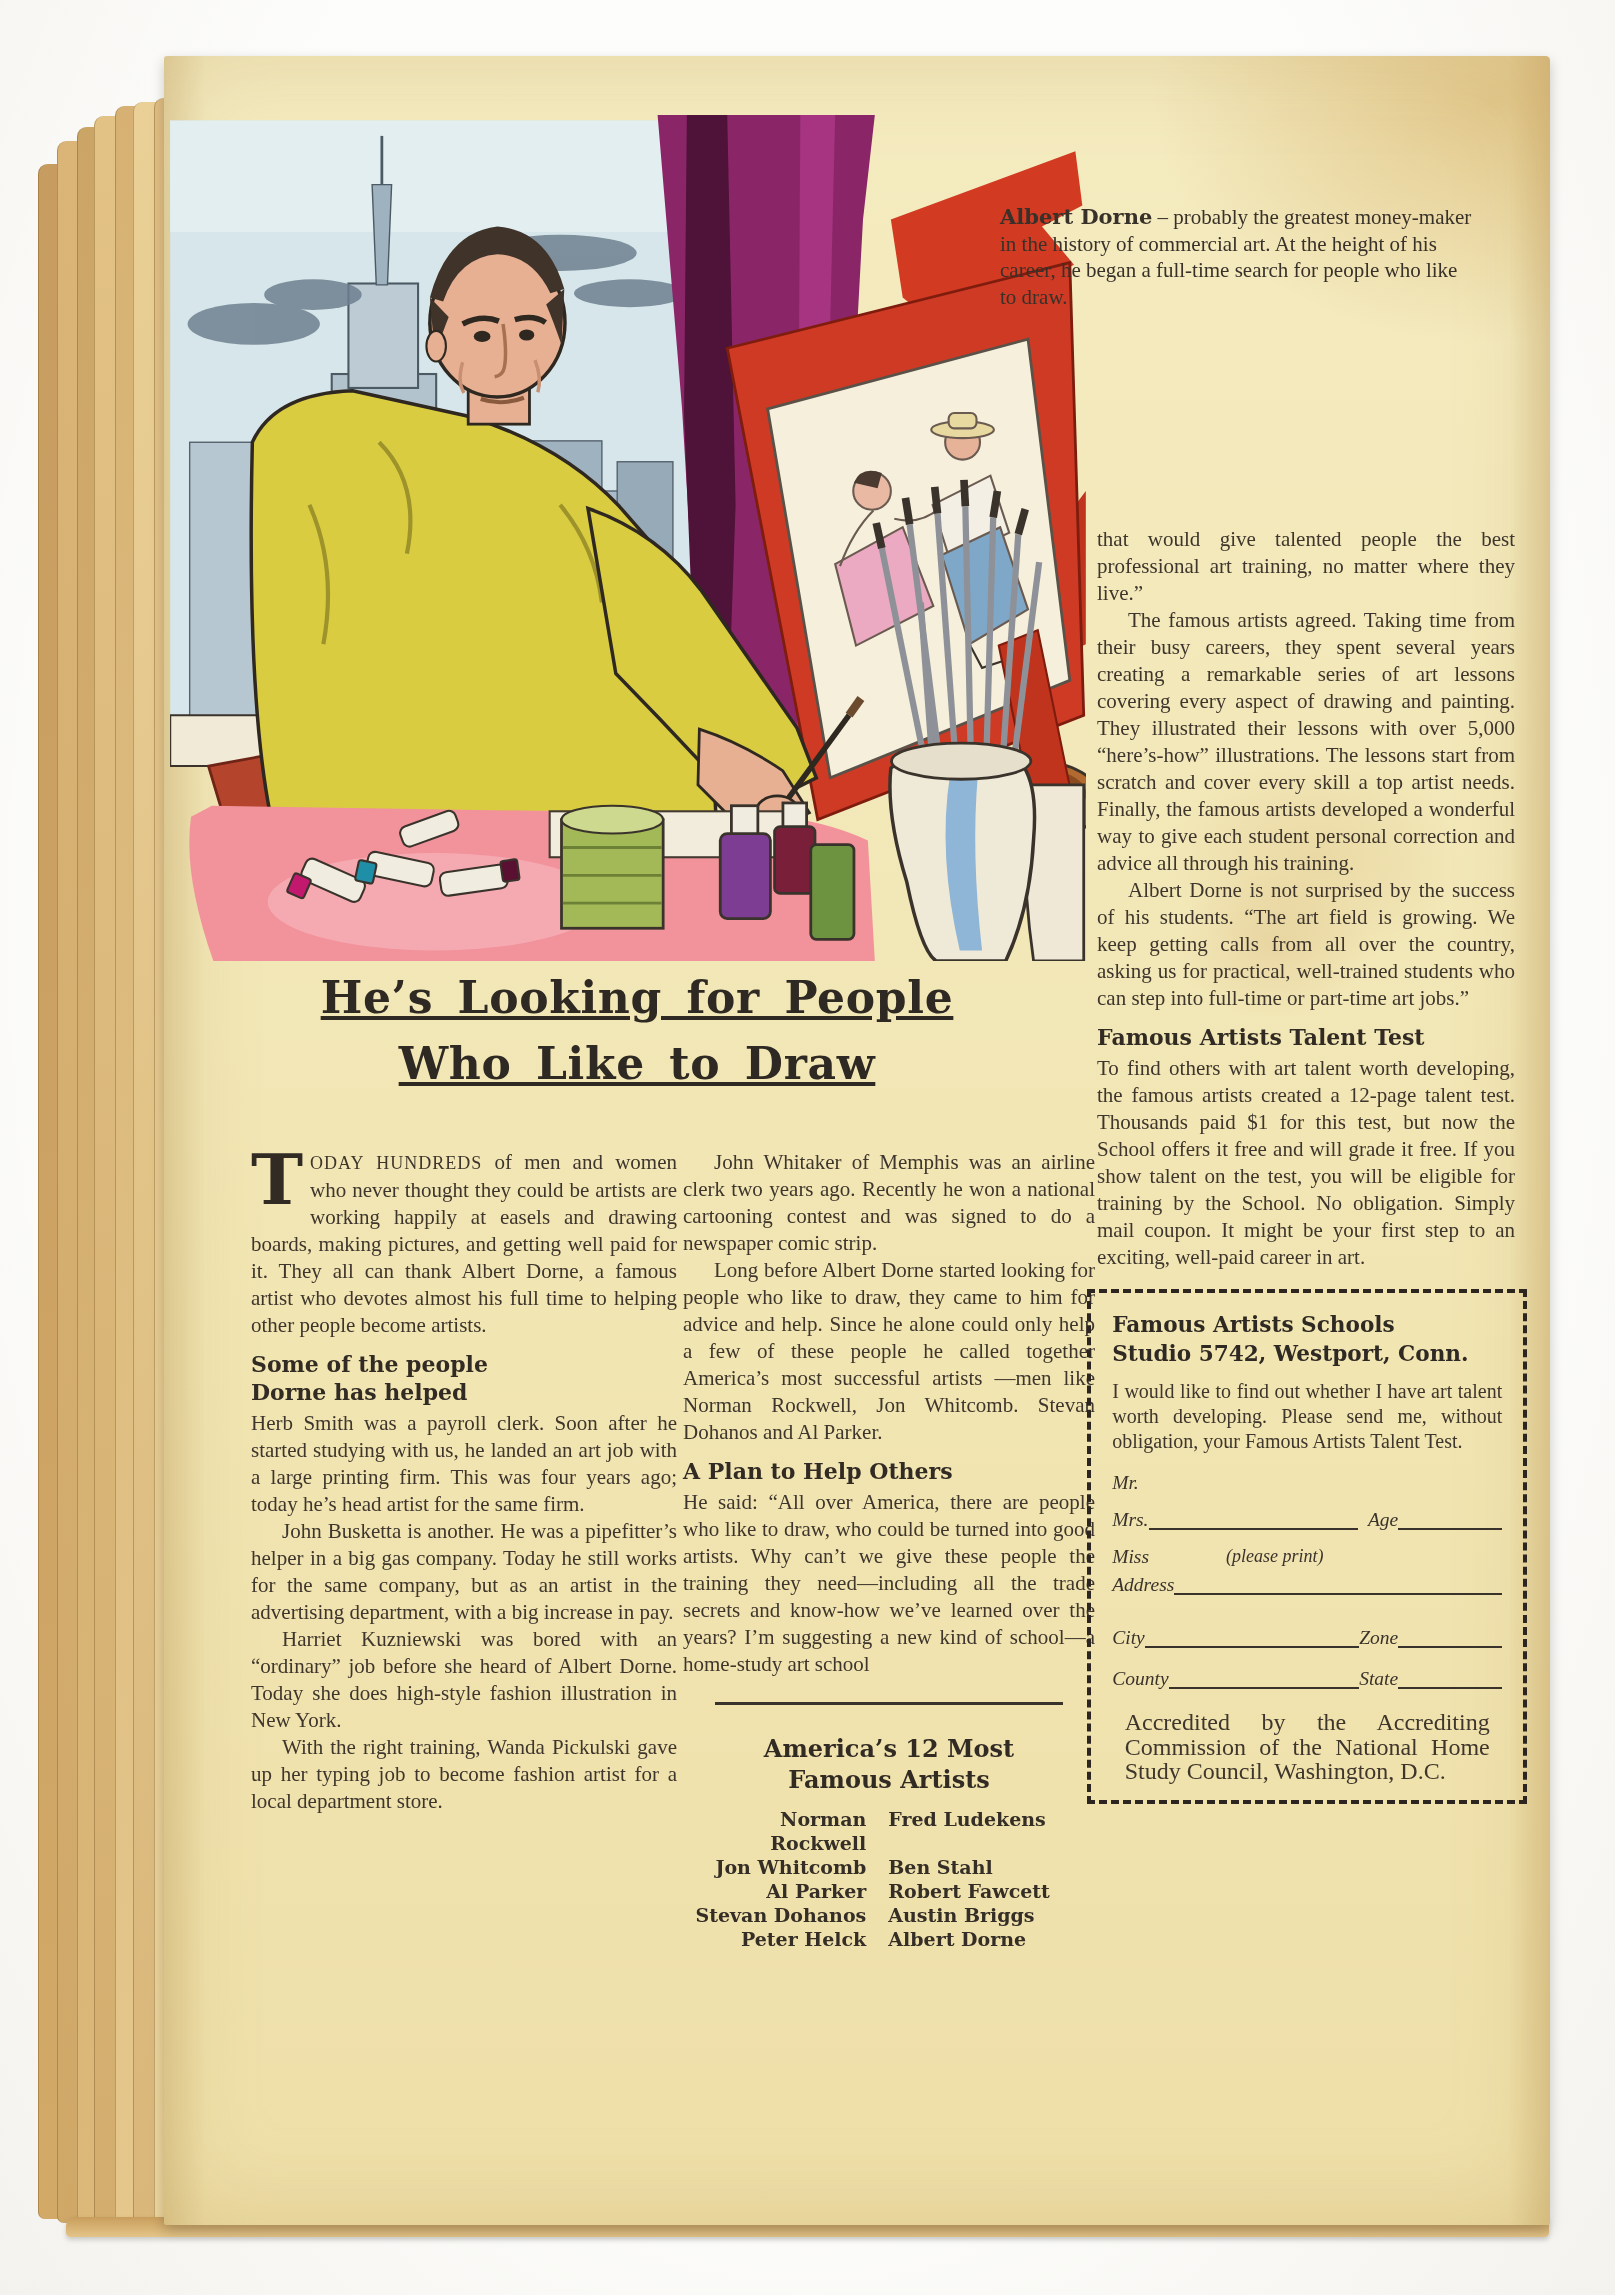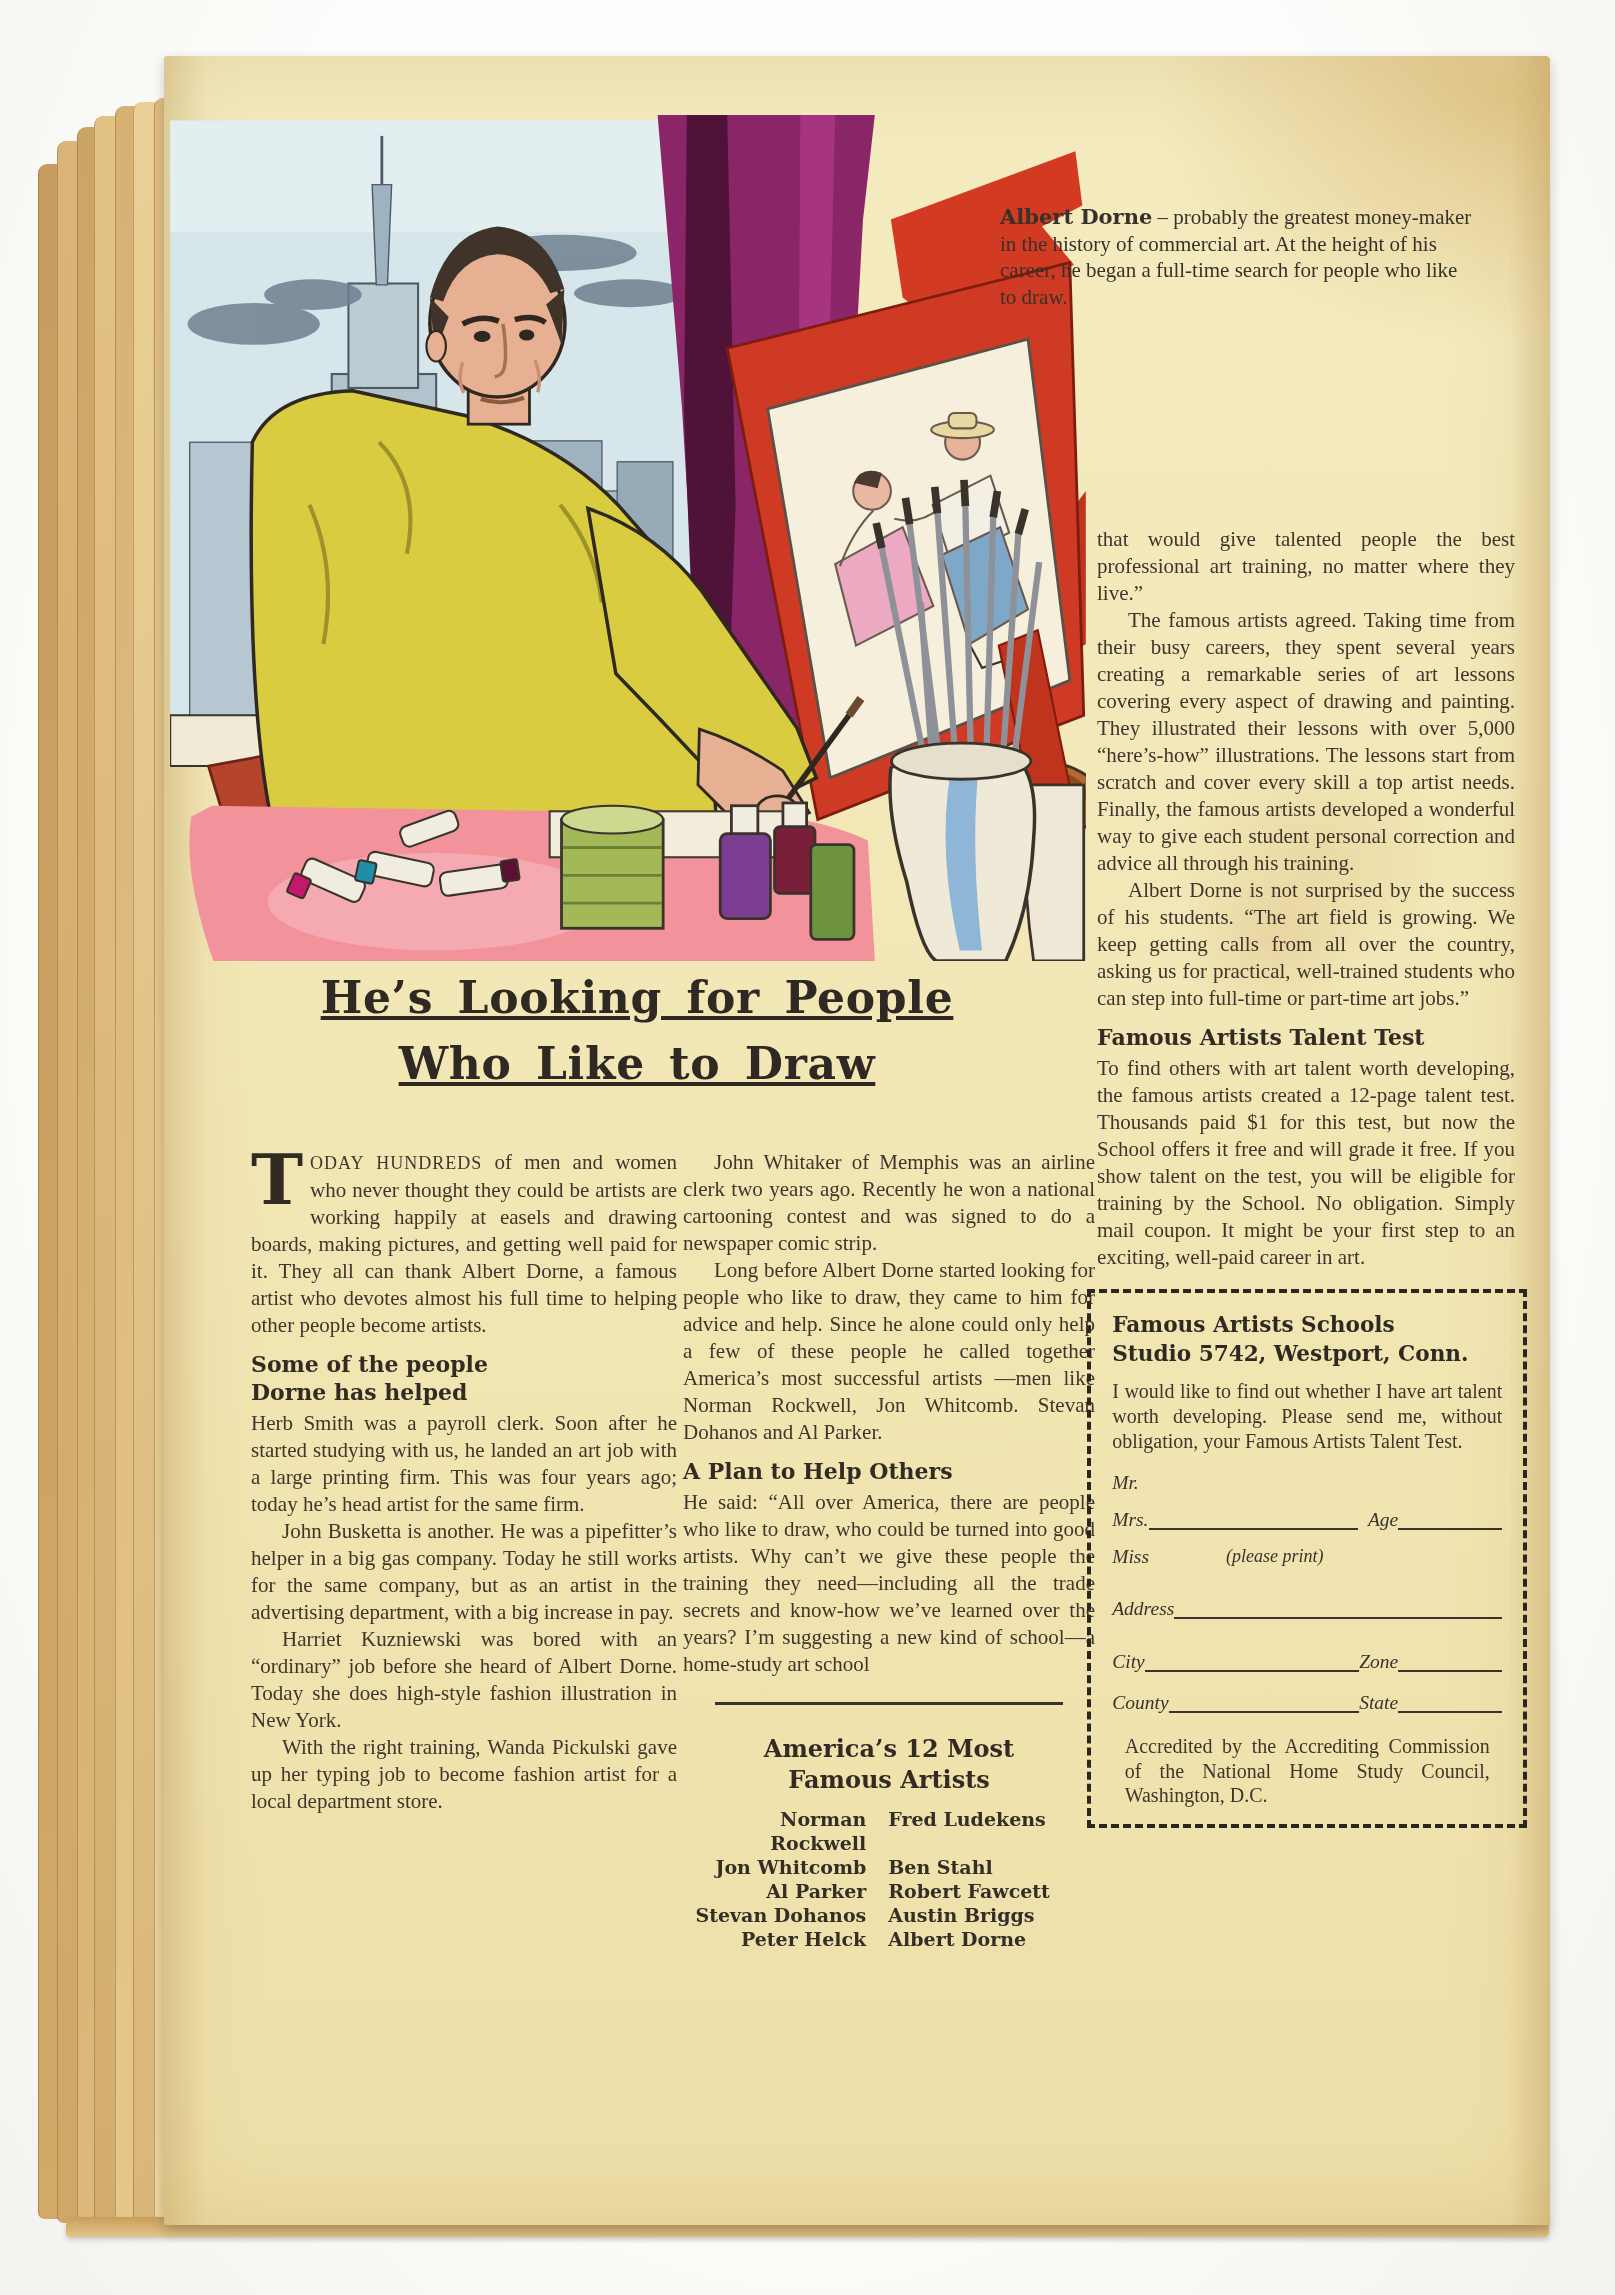--- a/index.html
+++ b/index.html
@@ -75,24 +75,24 @@
   .c-head span{display:block;}
   .c-body{margin:11px 0 0 0 !important;font-size:20px;line-height:25px;text-align:justify;}
   .cform{margin-top:18px;font-style:italic;font-size:19.5px;color:#3a332c;}
   .frow{display:flex;align-items:flex-end;line-height:21px;}
   .flabel{white-space:nowrap;}
   .fill{border-bottom:2.1px solid #3a332c;height:18px;}
   .grow{flex:1;}
   .short{width:104px;}
   .mrow{margin-top:16px;}
   .pp{margin-left:77px;font-size:18px;}
-  .row-address{margin-top:31px;text-align:center;}
+  .row-address{margin-top:7px;text-align:center;}
   .row-city{margin-top:32px;}
   .row-county{margin-top:20px;}
-  .accred{margin:21px 12.5px 0 12.5px !important;text-align:justify;font-size:20px;line-height:24.4px;}
+  .accred{margin:21px 12.5px 0 12.5px !important;text-align:justify;font-size:24px;line-height:24.4px;}
 
   
   .illo{position:absolute;left:5.6px;top:59px;}
 </style>
 </head>
 <body>
 
 <div class="scan">
 
   <div class="book-edge">

